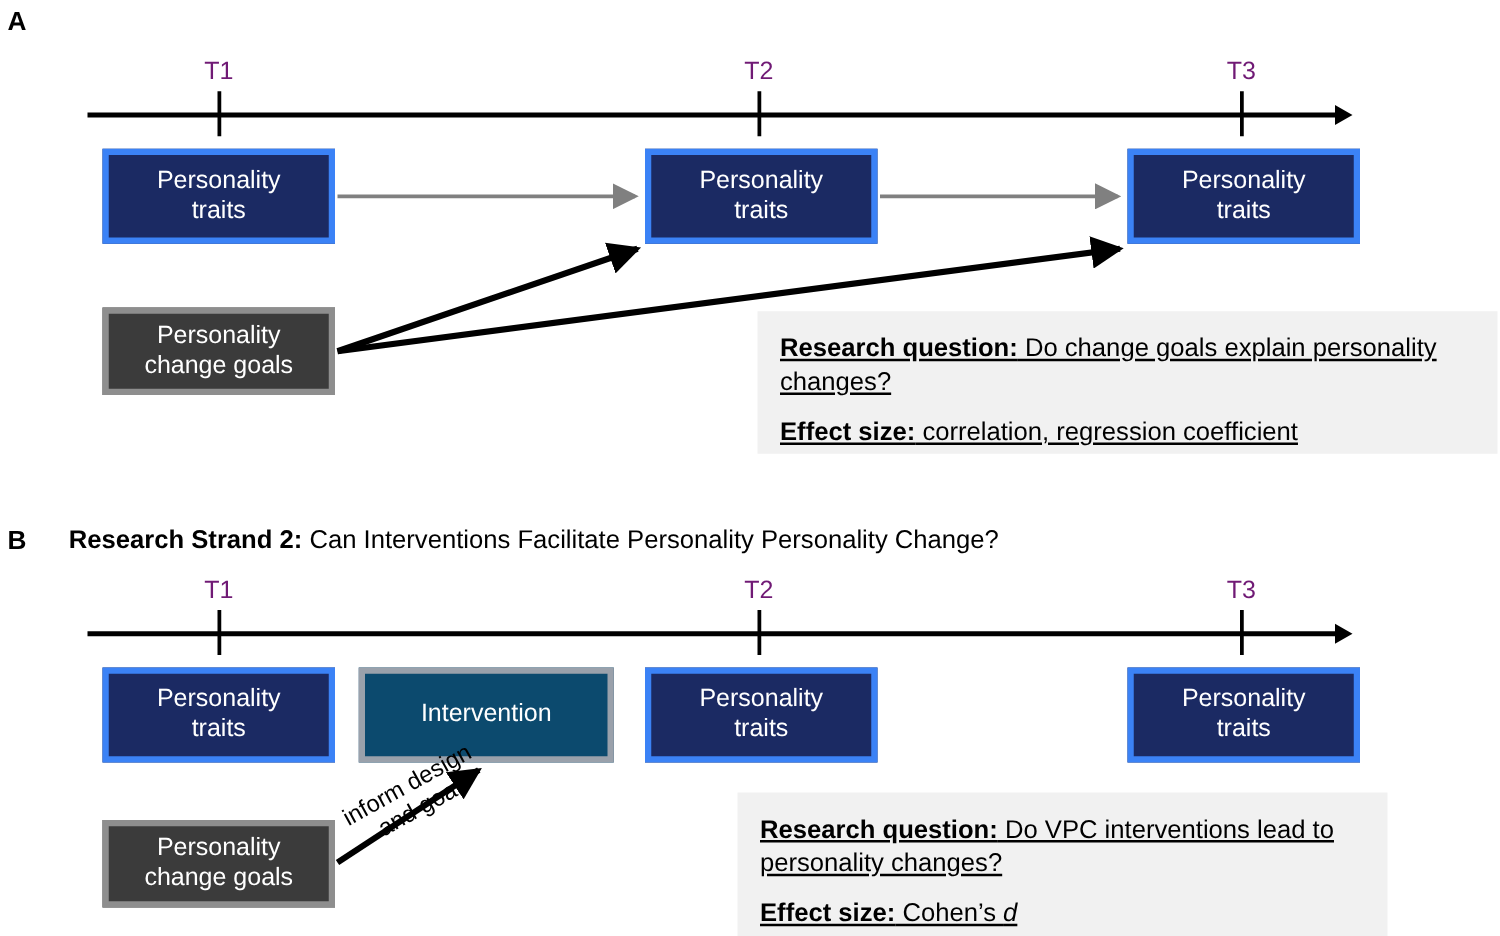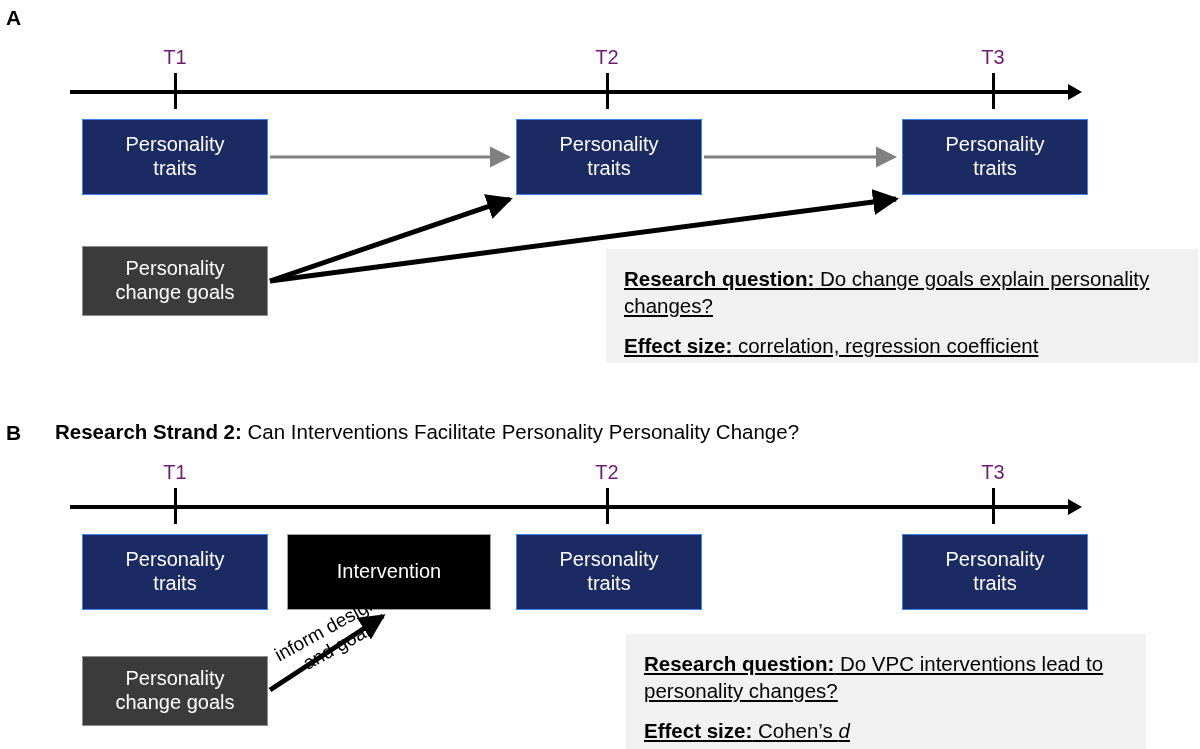--- a/index.html
+++ b/index.html
@@ -68,26 +68,26 @@
   .node-box {
     position: absolute;
     box-sizing: border-box;
     display: flex;
     align-items: center;
     justify-content: center;
     text-align: center;
     color: #ffffff;
     font-size: 20px;
     line-height: 1.18;
-    border: 1px solid #3b82f6;
+    border: 5px solid #3b82f6;
     padding: 0 6px;
   }
   .node-navy { background: #1b2a63; }
   .node-dark { background: #3b3b3b; border-color: #8e8e8e; }
-  .node-slate { background: #000000; border-color: #9aa1ab; }
+  .node-slate { background: #0c4a6e; border-color: #9aa1ab; }
   .info-box {
     position: absolute;
     box-sizing: border-box;
     background: #f1f1f1;
     padding: 16px 18px 14px 18px;
     font-size: 20.5px;
     line-height: 1.32;
     color: #000;
   }
   .info-box p {
@@ -190,21 +190,21 @@
   <div class="node-box node-dark" style="left:82px; top:656px; width:186px; height:70px;">
     <span style="white-space:pre-line;">Personality
 change goals</span>
   </div>
 
   <div class="edge-label" style="left:271px; top:647px; transform:rotate(-29deg); transform-origin: left top;">
     <div>inform design</div>
     <div>and goal</div>
   </div>
 
-  <div class="info-box" style="left:626px; top:634px; width:520px; height:115px;">
+  <div class="info-box" style="left:590px; top:634px; width:520px; height:115px;">
     <p><b>Research question:</b><span> Do VPC interventions lead to personality changes?</span></p>
     <p><b>Effect size:</b><span> Cohen’s </span><i>d</i></p>
   </div>
 
   <svg class="overlay" viewBox="0 0 1200 749">
     <defs>
       <marker id="arrowGray" markerWidth="7" markerHeight="7" refX="6" refY="3.5" orient="auto" markerUnits="strokeWidth">
         <path d="M0,0 L7,3.5 L0,7 z" fill="#808080"></path>
       </marker>
       <marker id="arrowBlack" markerWidth="5.2" markerHeight="5.2" refX="4.6" refY="2.6" orient="auto" markerUnits="strokeWidth">

